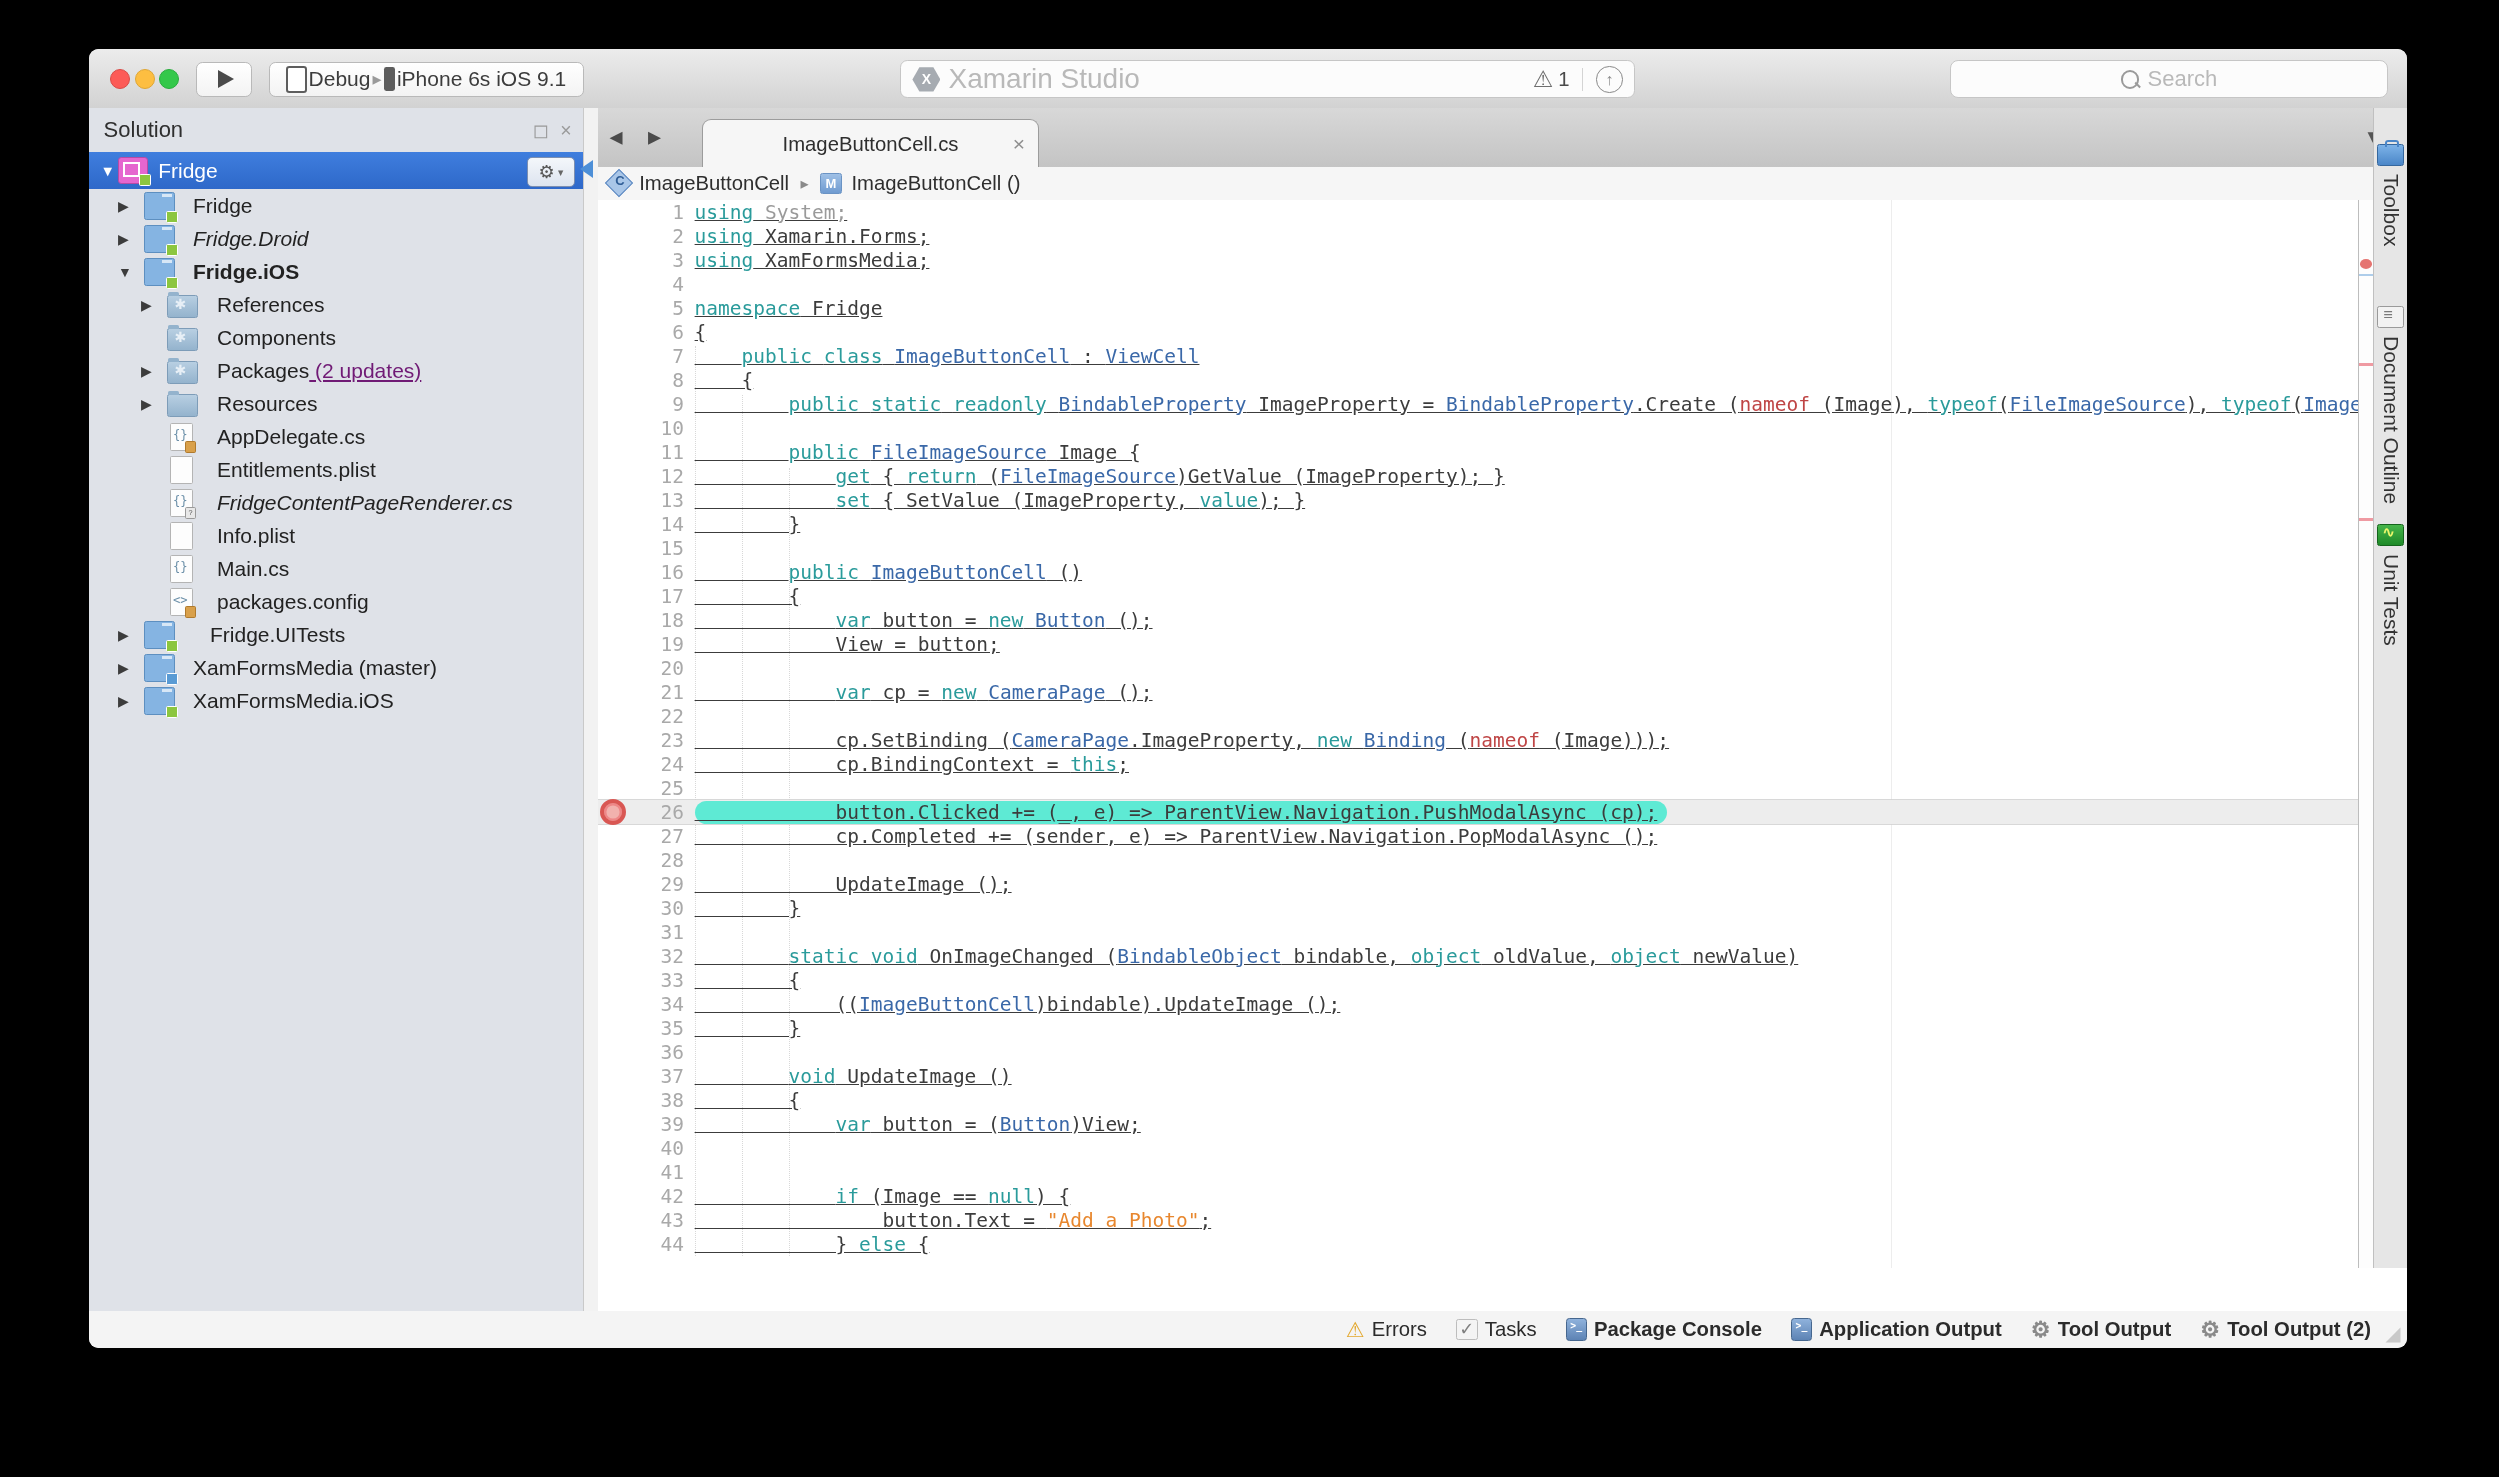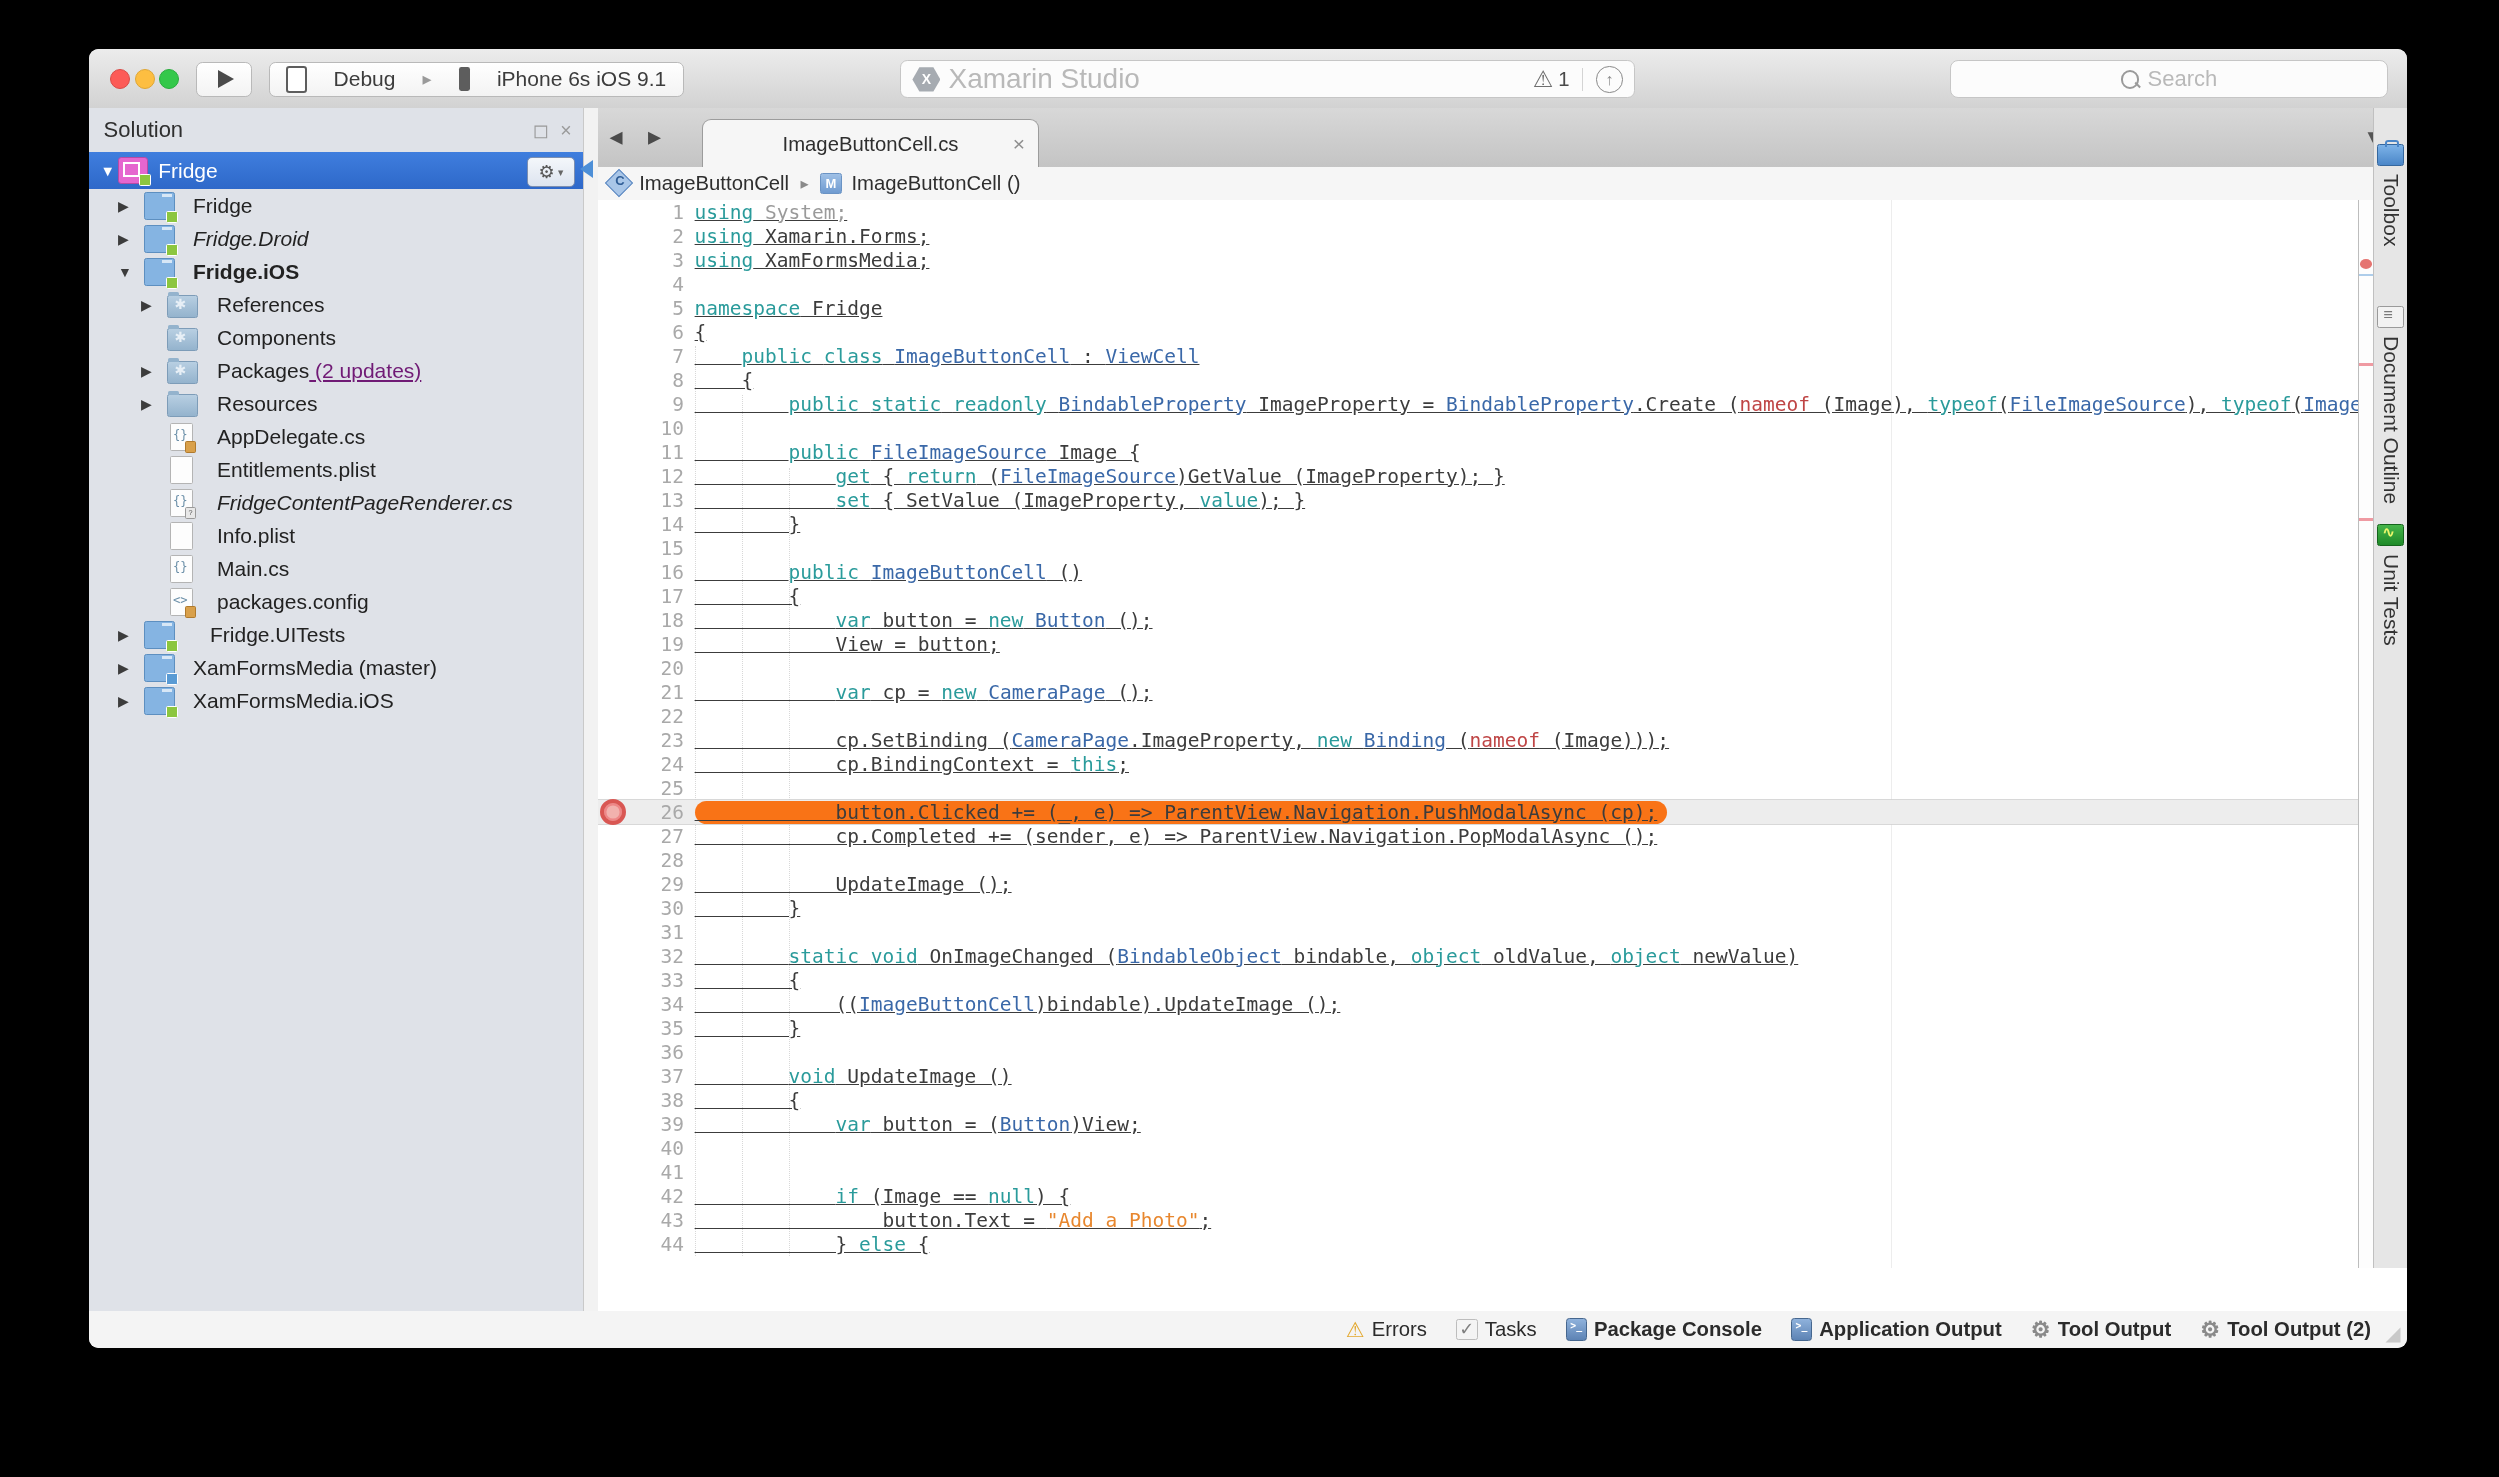--- a/index.html
+++ b/index.html
@@ -8,21 +8,21 @@
 
   
   .titlebar{position:absolute;left:0;top:0;width:100%;height:59px;background:linear-gradient(#ececec,#d2d2d2);border-bottom:0.8px solid #a2a2a2;}
   .light{position:absolute;top:20.3px;width:18px;height:18px;border-radius:50%;}
   .light.red{left:21px;background:#fc5b57;border:0.8px solid #d94c48;}
   .light.yellow{left:46px;background:#fdbe41;border:0.8px solid #dfa634;}
   .light.green{left:70px;background:#34c84a;border:0.8px solid #2aad3e;}
   .tb-btn{position:absolute;top:13px;height:32.5px;border-radius:6.5px;background:linear-gradient(#ffffff,#f3f3f3);border:0.8px solid #b9b9b9;display:flex;align-items:center;justify-content:center;}
   .run-btn{left:107px;width:54px;}
   .play-tri{width:0;height:0;border-left:16.3px solid #4a4a4a;border-top:9.8px solid transparent;border-bottom:9.8px solid transparent;margin-left:3.3px;}
-  .config-pill{left:180px;padding:0 16.3px;gap:27px;font-size:21px;color:#3c3c3c;}
+  .config-pill{left:180px;padding:0 16.3px;gap:2px;font-size:21px;color:#3c3c3c;}
   .dev-icon{width:16.3px;height:23px;border:2.4px solid #5d5d5d;border-radius:3.3px;background:#fff;}
   .phone-icon{width:11.4px;height:24.4px;border-radius:2.4px;background:#5d5d5d;}
   .chev{color:#9a9a9a;font-size:18px;}
   .status-box{position:absolute;left:811px;top:11.4px;width:733px;height:36px;border-radius:7.3px;background:#fcfcfc;border:0.8px solid #c6c6c6;display:flex;align-items:center;}
   .hexagon{width:28px;height:24.4px;background:#a6abb1;clip-path:polygon(25% 0,75% 0,100% 50%,75% 100%,25% 100%,0 50%);color:#fff;font-size:14px;font-weight:bold;display:flex;align-items:center;justify-content:center;margin:0 8.1px 0 11.4px;}
   .status-app{color:#b9b9b9;font-size:28px;flex:1;}
   .warn-tri{color:#6e6e6e;font-size:23px;margin-right:4.9px;}
   .warn-count{color:#4a4a4a;font-size:20.3px;margin-right:13px;}
   .vdiv{width:0.8px;height:23px;background:#d4d4d4;margin-right:13px;}
   .upload-circ{width:24.4px;height:24.4px;border:1.6px solid #8a8a8a;border-radius:50%;color:#8a8a8a;font-size:16.3px;display:flex;align-items:center;justify-content:center;margin-right:11.4px;}
@@ -82,21 +82,21 @@
   .bc-method{width:19.5px;height:19.5px;background:#bcd4ee;border:0.8px solid #6a93c4;border-radius:2.4px;margin-right:9.8px;text-align:center;line-height:19.5px;font-size:13px;color:#fff;background:linear-gradient(#9fc0e6,#6f9bd0);font-weight:bold;}
 
   .code{position:absolute;left:0;top:92px;right:49px;bottom:43px;overflow:hidden;background:#fff;}
   .guide{position:absolute;top:0;bottom:0;width:0.8px;background:#ededed;}
   .iguide{position:absolute;width:0;border-left:0.8px dotted #d8d8d8;}
   .line{height:24px;position:relative;display:flex;align-items:center;font-family:"DejaVu Sans Mono",monospace;font-size:19.5px;white-space:pre;}
   .ln{display:inline-block;width:86px;text-align:right;color:#a9a9a9;flex:0 0 auto;}
   .lc{margin-left:10.6px;color:#3c3c3c;text-decoration:underline;}
   .k{color:#2a9b9b;}.t{color:#3a68a8;}.s{color:#e8872e;}.n{color:#bf4545;}.d{color:#9a9a9a;}.p{color:#3c3c3c;}
   .line.bp{background:#ededed;box-shadow:0 0.8px 0 #cfcfcf,0 -0.8px 0 #cfcfcf;}
-  .line.bp .lc{background:#f97316;border-radius:11.4px;padding-right:9.8px;}
+  .line.bp .lc{background:#5eead4;border-radius:11.4px;padding-right:9.8px;}
   .bp-dot{position:absolute;left:1.6px;width:18px;height:18px;border-radius:50%;border:4.1px solid #d95753;background:#f2b2ae;box-shadow:inset 0 0 0 2.4px #e88;}
 
   .errstripe{position:absolute;right:33px;top:92px;bottom:43px;width:15.4px;background:#fdfdfd;border-left:0.8px solid #bdbdbd;}
   .es-dot{position:absolute;left:1.6px;top:59px;width:12.2px;height:9.8px;border-radius:50%;background:#e57471;}
   .es-caret{position:absolute;left:0;top:74px;width:100%;height:2.4px;background:#aecdea;}
   .es-mark1{position:absolute;left:0;top:163px;width:100%;height:3.3px;background:#ef9aa2;}
   .es-mark2{position:absolute;left:0;top:318px;width:100%;height:3.3px;background:#ef9aa2;}
 
   .sidestrip{position:absolute;right:0;top:0;width:33px;bottom:43px;background:#e6e6e6;border-left:0.8px solid #c0c0c0;}
   .side-tab{position:absolute;left:0;width:100%;display:flex;flex-direction:column;align-items:center;}

